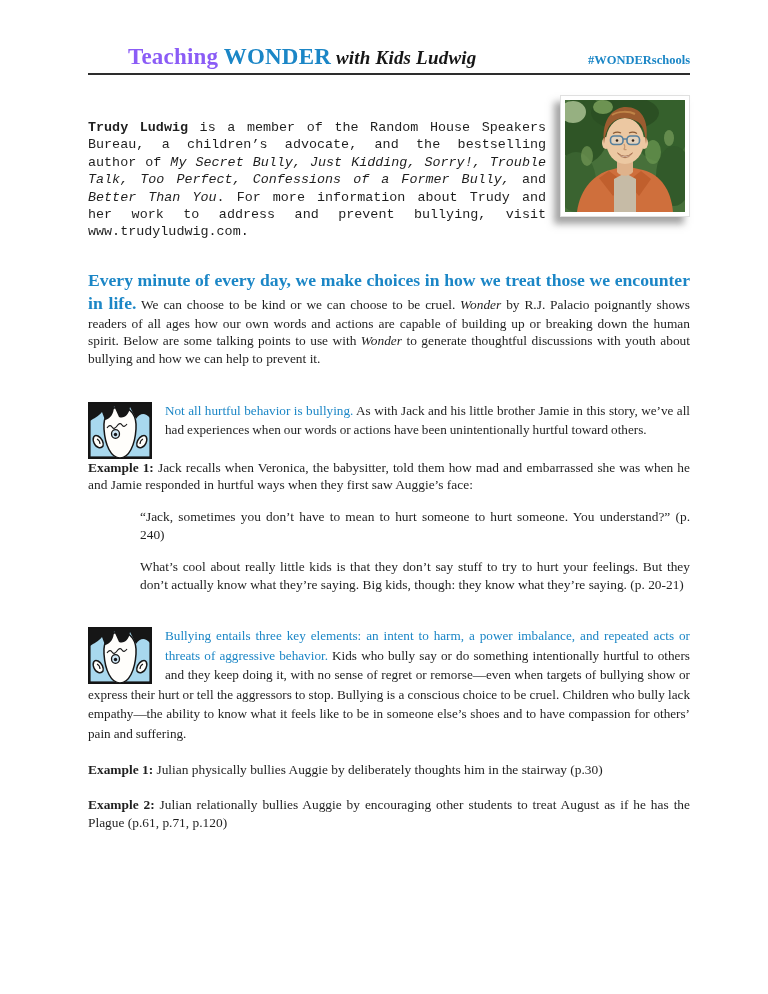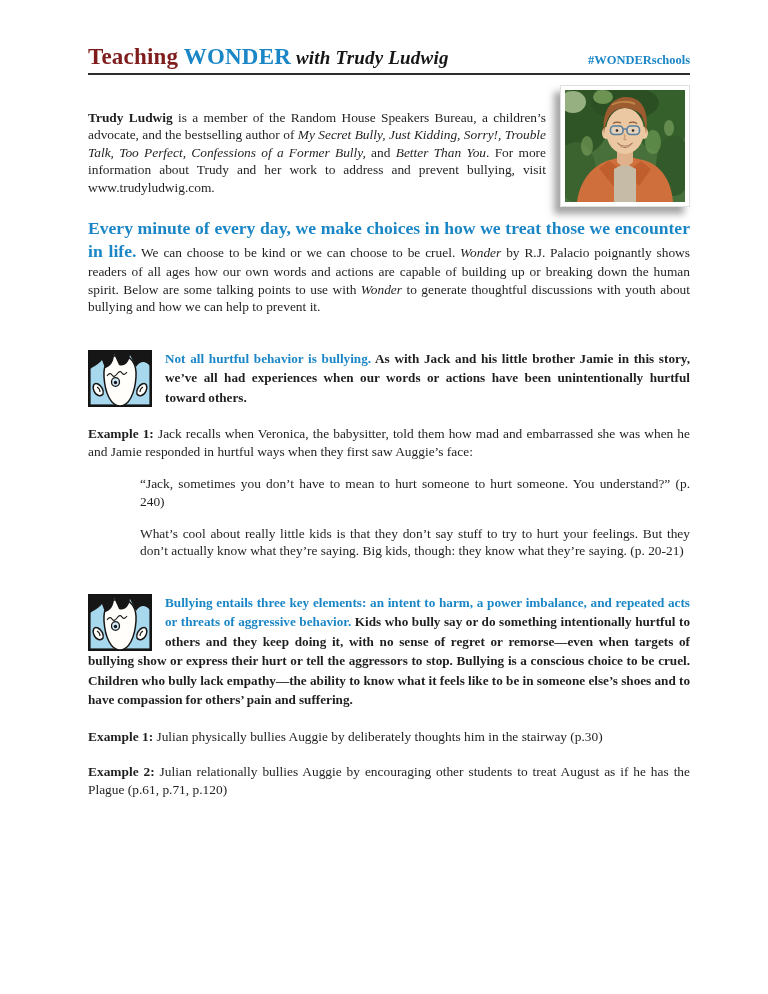--- a/index.html
+++ b/index.html
@@ -9,55 +9,55 @@
   *{box-sizing:border-box;}
   html,body{margin:0;padding:0;background:#ffffff;}
   .page{
     width:768px;height:994px;margin:0 auto;background:#fff;
     padding:44px 78px 0 88px;position:relative;overflow:hidden;
     font-family:"Liberation Serif","DejaVu Serif",serif;color:var(--ink);
   }
   
   .header{display:flex;align-items:baseline;}
   .title{font-weight:bold;font-size:23px;letter-spacing:.2px;white-space:nowrap;}
-  .t-black{color:#7f1d1d;}
+  .t-black{color:#8b5cf6;margin-left:40px;}
   .t-blue{color:var(--blue);}
   .t-sub{font-style:italic;font-size:19px;color:#161616;}
   .hashtag{margin-left:auto;color:var(--blue);font-weight:bold;font-size:12.5px;}
   .rule{border-bottom:2px solid #2d2d2d;margin-top:3px;}
   
   .body{font-size:13.4px;line-height:17.4px;text-align:justify;margin:0;}
   .b{font-weight:bold;}
   .i{font-style:italic;}
-  .intro{margin-top:34px;}
+  .intro{margin-top:44px;font-family:Liberation Mono, monospace;}
   .photo{
     float:right;margin:-24px 0 8px 14px;background:#fff;padding:4px;
     border:1px solid #e0e0e0;box-shadow:-6px 7px 7px rgba(90,90,90,.55);
   }
   .photo svg{display:block;}
-  .lead{margin-top:21px;line-height:17.6px;}
+  .lead{margin-top:28px;line-height:17.6px;}
   .blue-lead{color:var(--blue);font-weight:bold;font-size:17.6px;line-height:23px;}
   
   .point{margin-top:33px;clear:both;}
   .wonder-icon{float:left;margin:1px 13px 0 0;width:64px;height:57px;}
   .wonder-icon svg{display:block;}
-  .bold-p{font-weight:bold;font-size:13.2px;line-height:19.5px;word-spacing:-.3px;}
+  .bold-p{font-weight:normal;font-size:13.2px;line-height:19.5px;word-spacing:-.3px;}
   .blue-b{color:var(--blue);}
   .ex{margin-top:18px;clear:both;}
   .quote{margin:15px 0 0 52px;clear:both;}
   .quote div{margin:0;}
 </style>
 </head>
 <body>
 
 <div class="page">
 
   <div class="header">
     <div class="title">
-      <span class="t-black">Teaching </span><span class="t-blue">WONDER</span><span class="t-sub"> with Trudy Ludwig</span>
+      <span class="t-black">Teaching </span><span class="t-blue">WONDER</span><span class="t-sub"> with Kids Ludwig</span>
     </div>
     <div class="hashtag">#WONDERschools</div>
   </div>
   <div class="rule"></div>
 
   <div class="intro">
     <div class="photo">
       <svg width="120" height="112" viewBox="0 0 120 112">
         <rect width="120" height="112" fill="#47703a"></rect>
         <ellipse cx="18" cy="30" rx="26" ry="34" fill="#2f5526"></ellipse>

